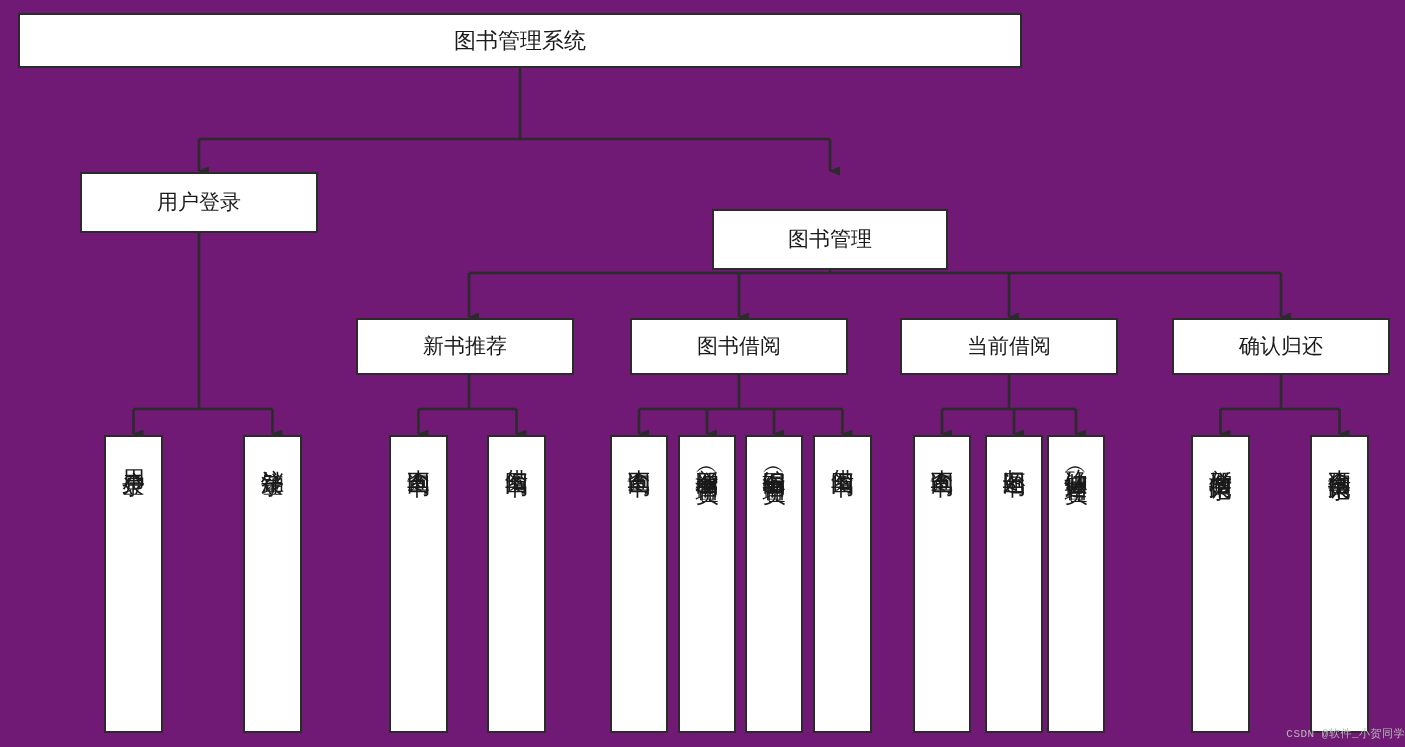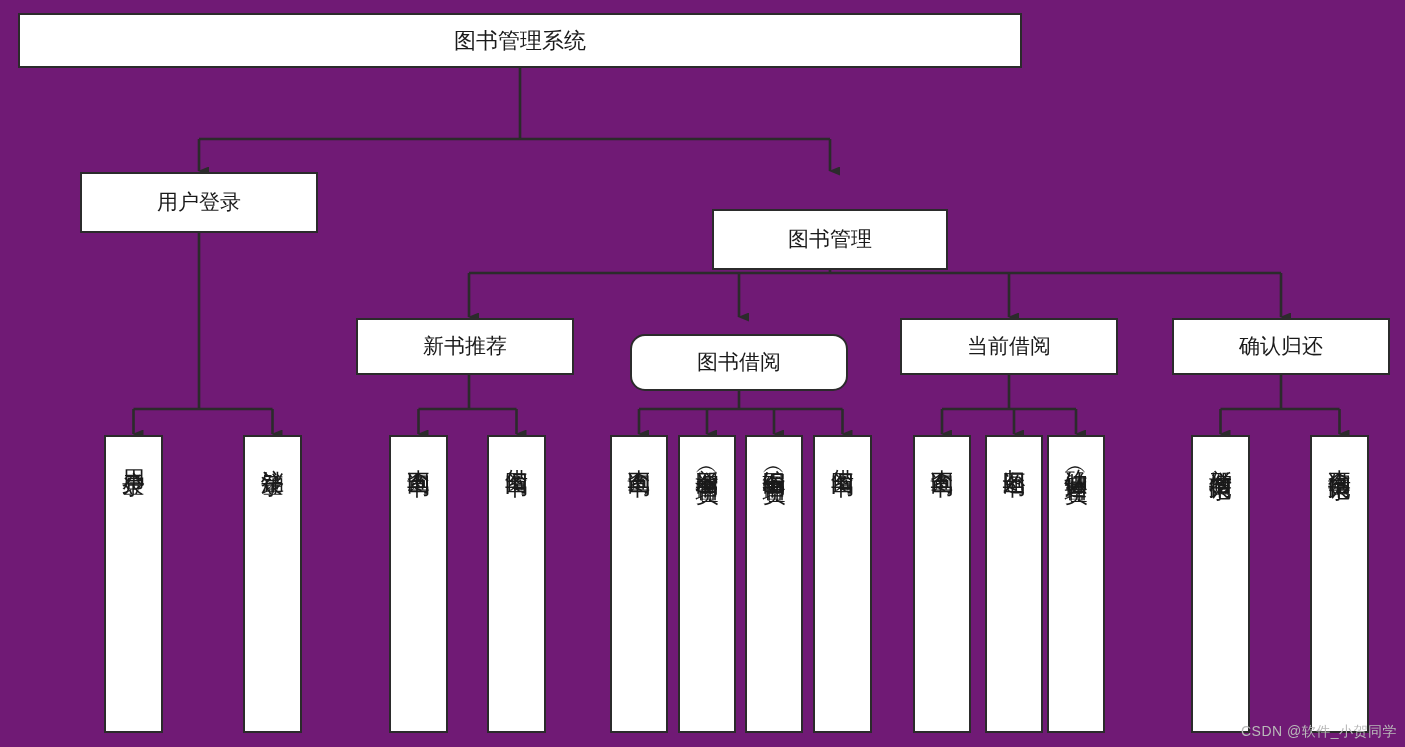--- a/index.html
+++ b/index.html
@@ -56,27 +56,28 @@
   .node.vertical .node-label {
     writing-mode: vertical-rl;
     text-orientation: upright;
     font-size: 23px;
     letter-spacing: 2px;
     line-height: 1;
     white-space: nowrap;
   }
   #watermark {
     position: absolute;
-    right: 8px;
+    right: 0;
     bottom: 6px;
-    font-size: 14px;
+    font-size: 11px;
     color: #b9b9b9;
     letter-spacing: 0.5px;
     white-space: nowrap;
     user-select: none;
+    font-family: Liberation Mono, monospace;
   }
 </style>
 </head>
 <body>
 
 <div id="diagram-root">
 
   <svg id="edge-layer" viewBox="0 0 1405 747" width="1405" height="747" xmlns="http://www.w3.org/2000/svg">
     <defs>
       <marker id="arrowhead" markerWidth="9" markerHeight="11" refX="4.5" refY="10" orient="auto" markerUnits="userSpaceOnUse">
@@ -126,21 +127,21 @@
       </div>
       <div class="node horizontal" style="left: 80px; top: 172px; width: 238px; height: 61px;">
         <span class="node-label">用户登录</span>
       </div>
       <div class="node horizontal" style="left: 712px; top: 172px; width: 236px; height: 61px; margin-top: 37px;">
         <span class="node-label">图书管理</span>
       </div>
       <div class="node horizontal" style="left: 356px; top: 318px; width: 218px; height: 57px;">
         <span class="node-label">新书推荐</span>
       </div>
-      <div class="node horizontal" style="left: 630px; top: 334px; width: 218px; height: 57px; border-radius: 15px;">
+      <div class="node horizontal" style="left: 630px; top: 318px; width: 218px; height: 57px;">
         <span class="node-label">图书借阅</span>
       </div>
       <div class="node horizontal" style="left: 900px; top: 318px; width: 218px; height: 57px;">
         <span class="node-label">当前借阅</span>
       </div>
       <div class="node horizontal" style="left: 1172px; top: 318px; width: 218px; height: 57px;">
         <span class="node-label">确认归还</span>
       </div>
       <div class="node vertical" style="left: 104px; top: 435px; width: 59px; height: 298px;">
         <span class="node-label">用户登录</span>

